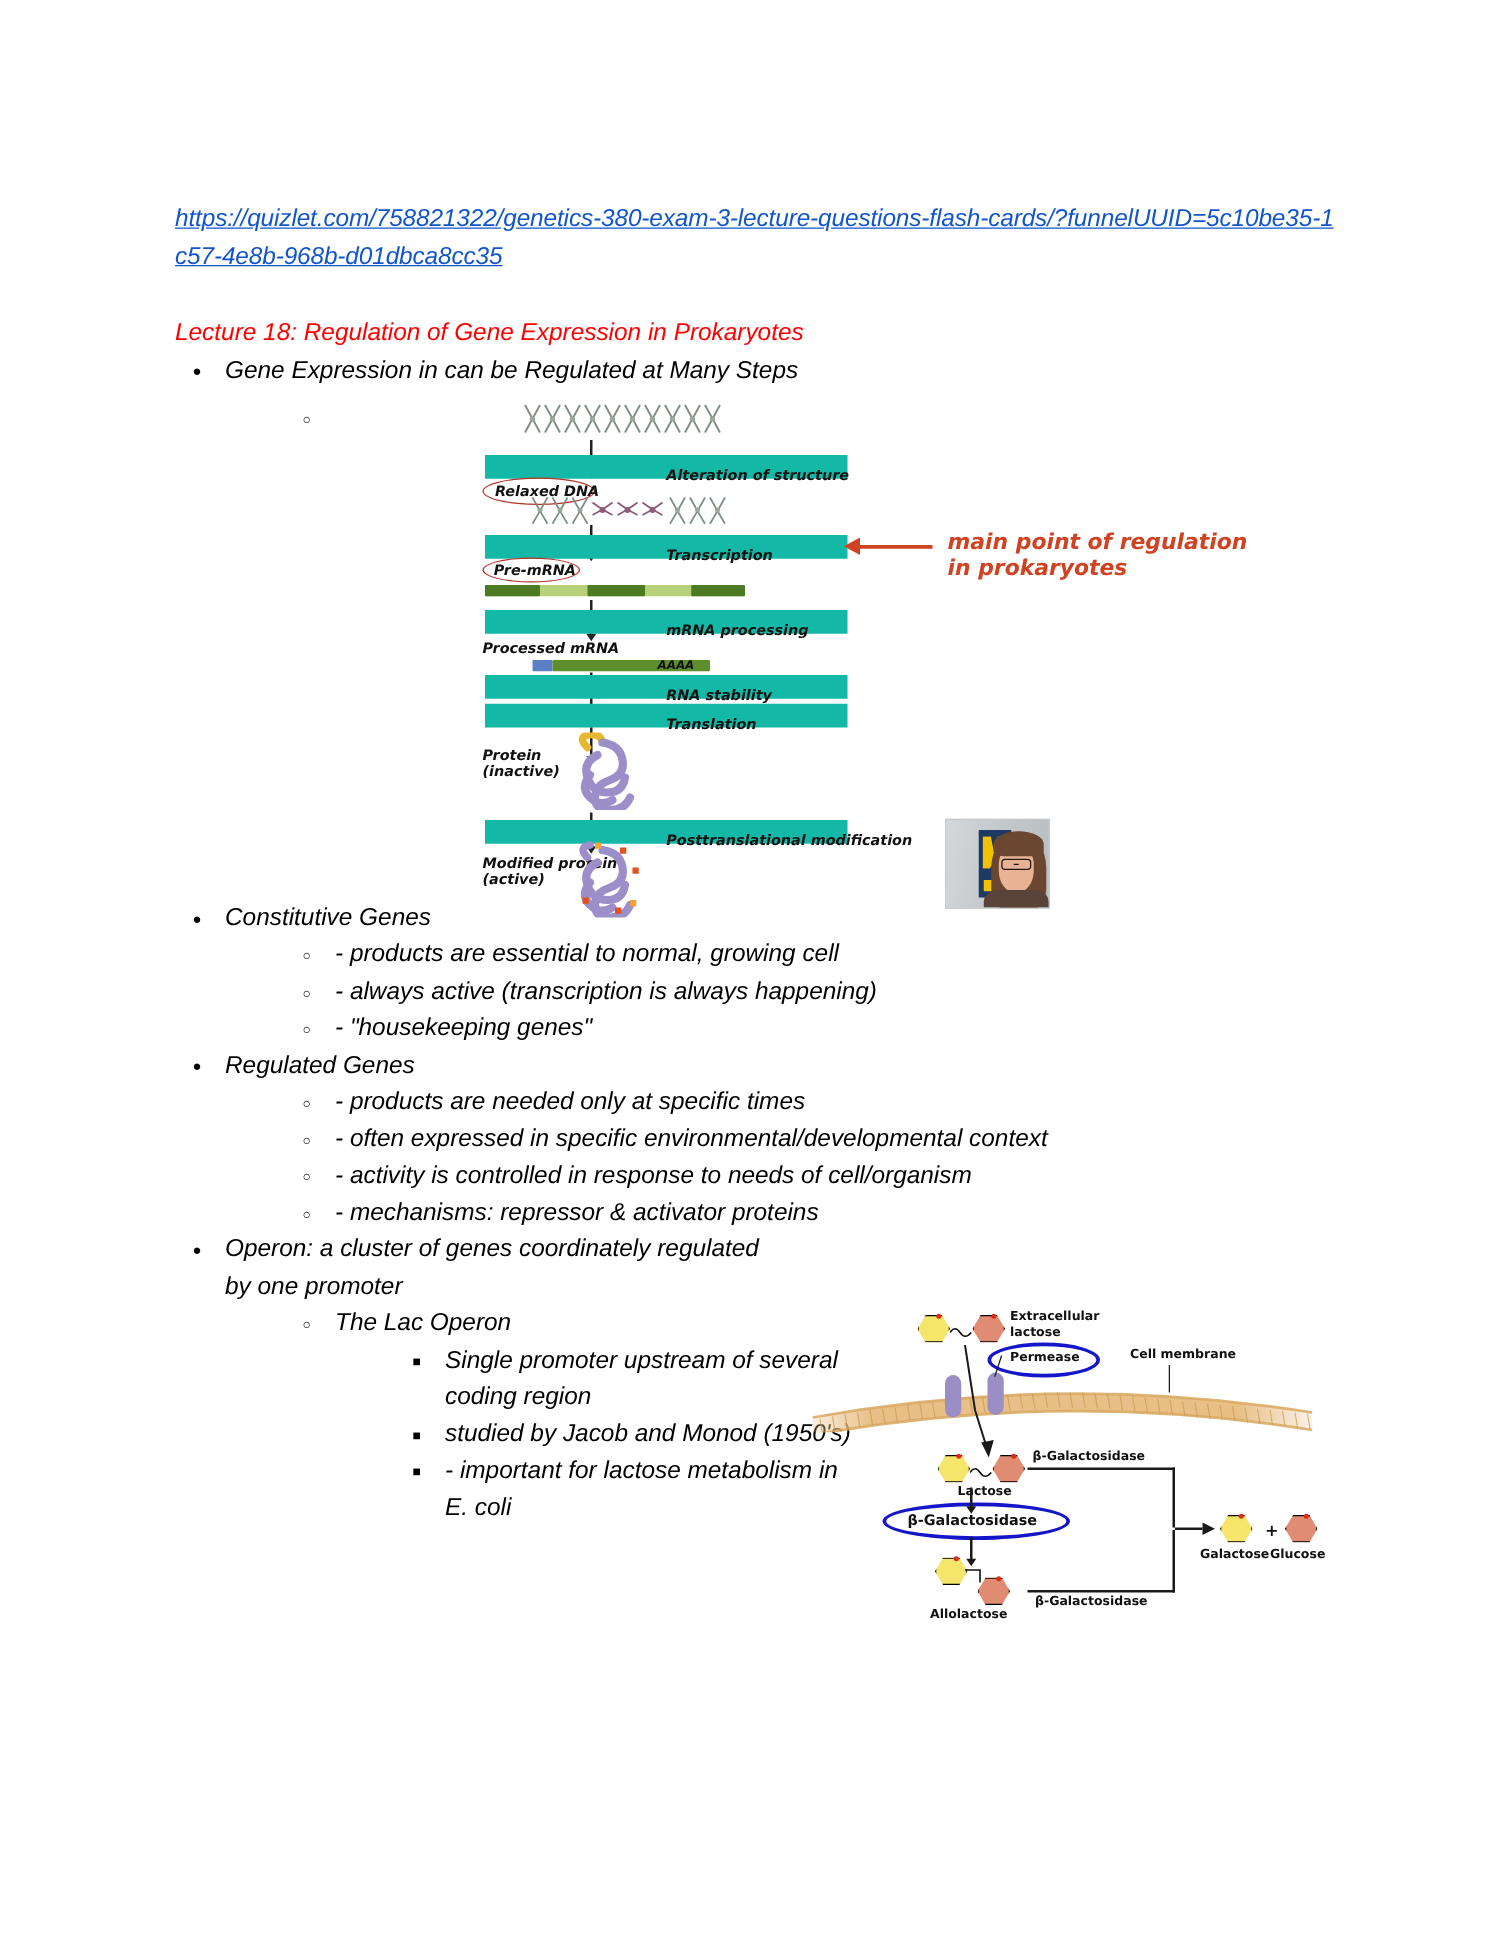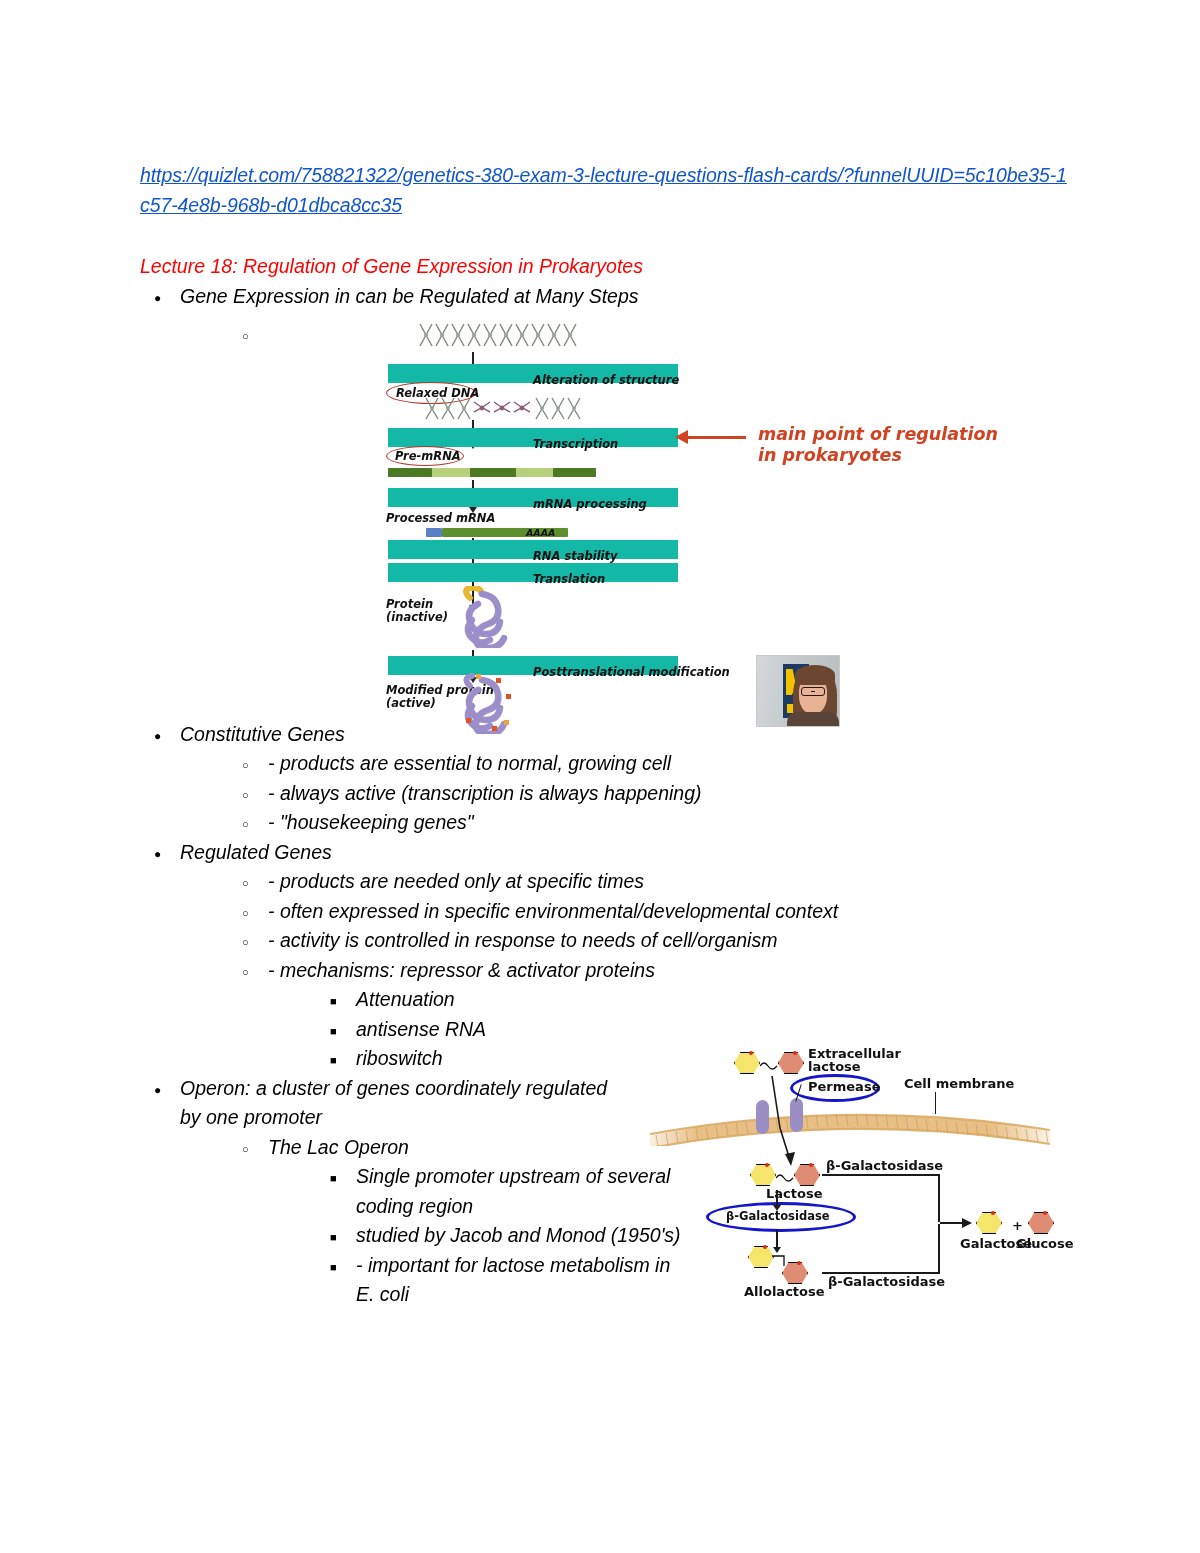--- a/index.html
+++ b/index.html
@@ -188,21 +188,21 @@
   
   .fig2-wrap {
     position: absolute;
     left: 650px;
     top: 1042px;
     width: 400px;
     height: 262px;
   }
   .f2-lbl {
     position: absolute;
-    font-size: 13px;
+    font-size: 10px;
     font-weight: bold;
     font-family: "DejaVu Sans", sans-serif;
     color: #111;
     line-height: 12.5px;
     white-space: nowrap;
   }
   .hexy, .hexr {
     position: absolute;
     width: 26px; height: 22px;
     clip-path: polygon(25% 0,75% 0,100% 50%,75% 100%,25% 100%,0 50%);
@@ -461,34 +461,20 @@
             <span class="bullet"></span>
             <span class="txt">- often expressed in specific environmental/developmental context</span>
           </li>
           <li class="item l2">
             <span class="bullet"></span>
             <span class="txt">- activity is controlled in response to needs of cell/organism</span>
           </li>
           <li class="item l2">
             <span class="bullet"></span>
             <span class="txt">- mechanisms: repressor &amp; activator proteins</span>
-            <ul class="lvl indent">
-              <li class="item l3">
-                <span class="bullet"></span>
-                <span class="txt">Attenuation</span>
-              </li>
-              <li class="item l3">
-                <span class="bullet"></span>
-                <span class="txt">antisense RNA</span>
-              </li>
-              <li class="item l3">
-                <span class="bullet"></span>
-                <span class="txt">riboswitch</span>
-              </li>
-            </ul>
           </li>
         </ul>
       </li>
 
       <li class="item l1">
         <span class="bullet"></span>
         <span class="txt narrow">Operon: a cluster of genes coordinately regulated by one promoter</span>
         <ul class="lvl indent">
           <li class="item l2">
             <span class="bullet"></span>

